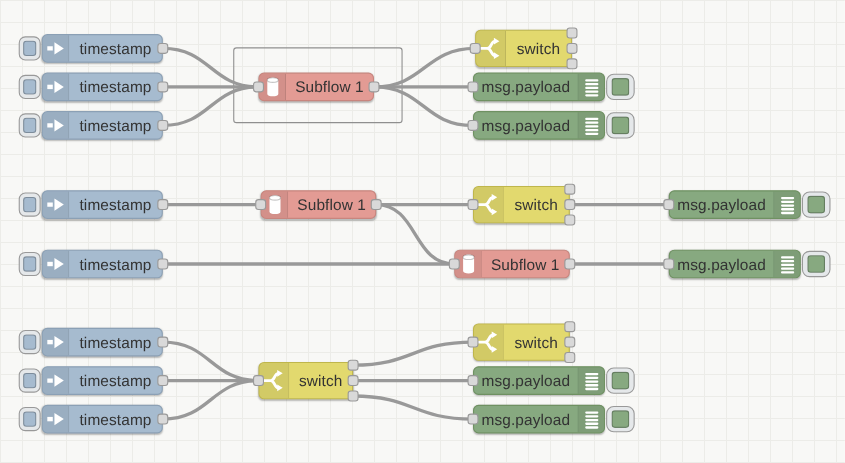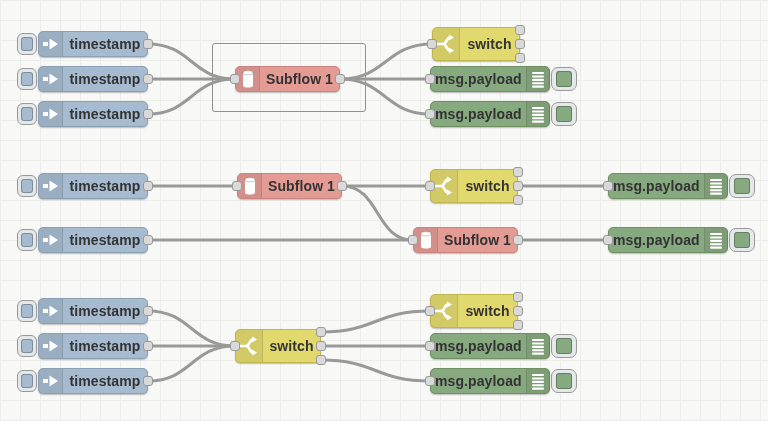--- a/index.html
+++ b/index.html
@@ -19,21 +19,20 @@
   .selection-box{
     position:absolute;z-index:1;
     border:1px solid #8f8f8f;border-radius:3px;
     background:transparent;box-sizing:border-box;
   }
   .node-body{
     position:absolute;z-index:3;
     border-radius:5px;border:1px solid #999;
     box-sizing:border-box;display:flex;align-items:stretch;
     box-shadow:0 1px 1.5px rgba(0,0,0,0.25);
-    font-weight:bold;
   }
   .icon-region{
     width:23px;flex:0 0 23px;
     background:rgba(0,0,0,0.065);
     display:flex;align-items:center;justify-content:center;
   }
   .icon-region.left{border-right:1px solid rgba(0,0,0,0.10);border-radius:4px 0 0 4px;}
   .icon-region.right{border-left:1px solid rgba(0,0,0,0.10);border-radius:0 4px 4px 0;}
   .node-switch .icon-region{width:26px;flex:0 0 26px;}
   .label-region{

